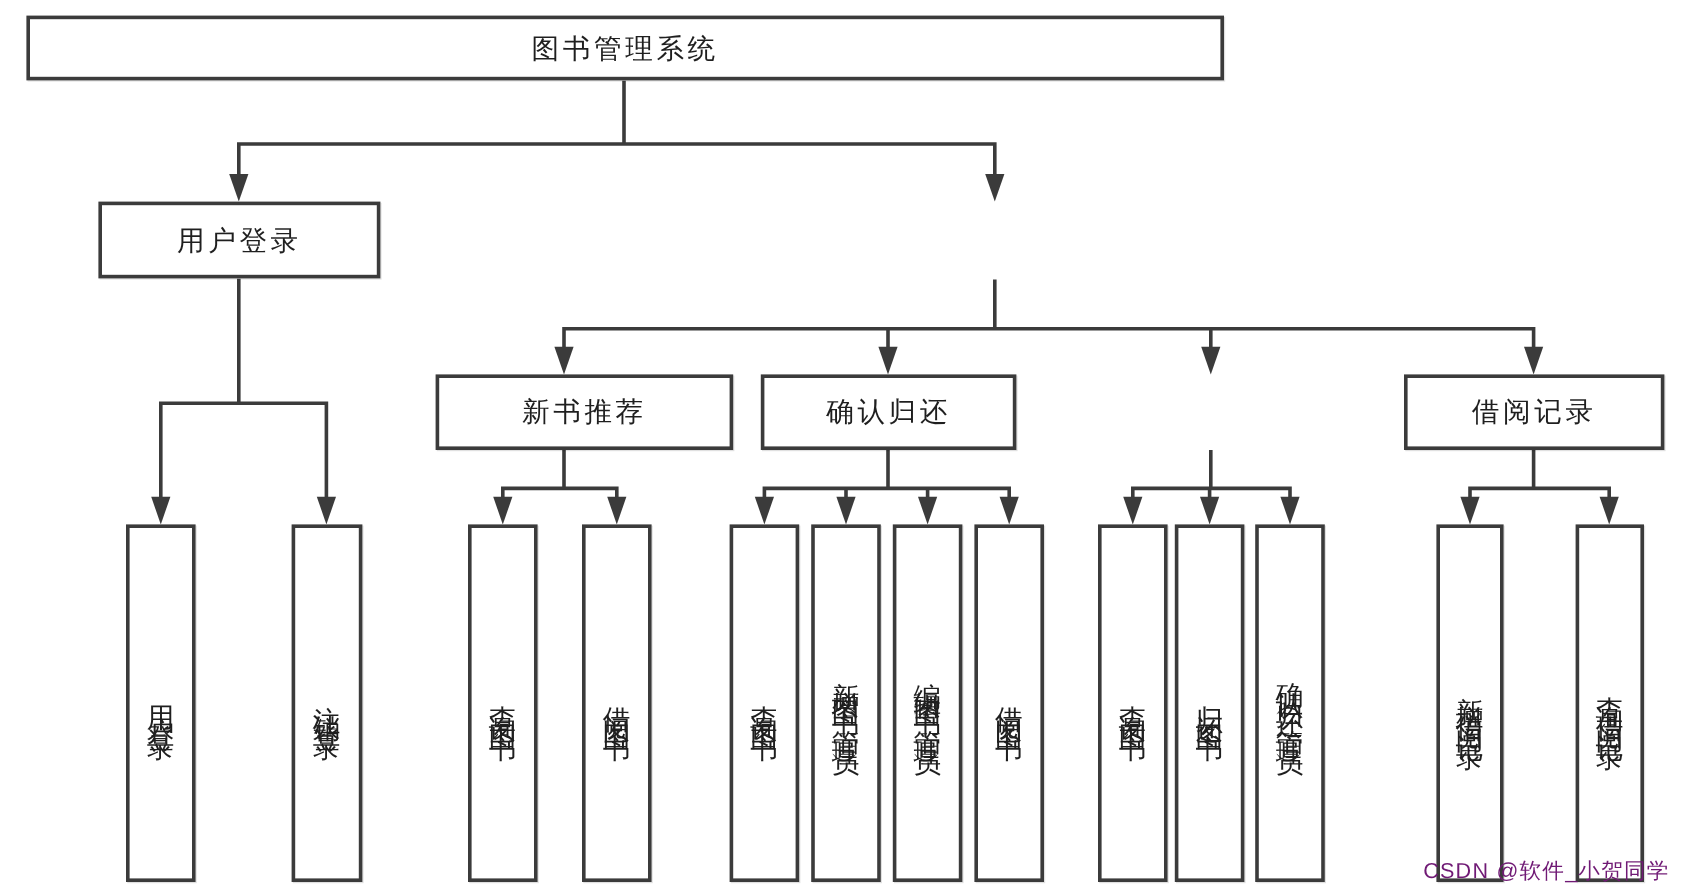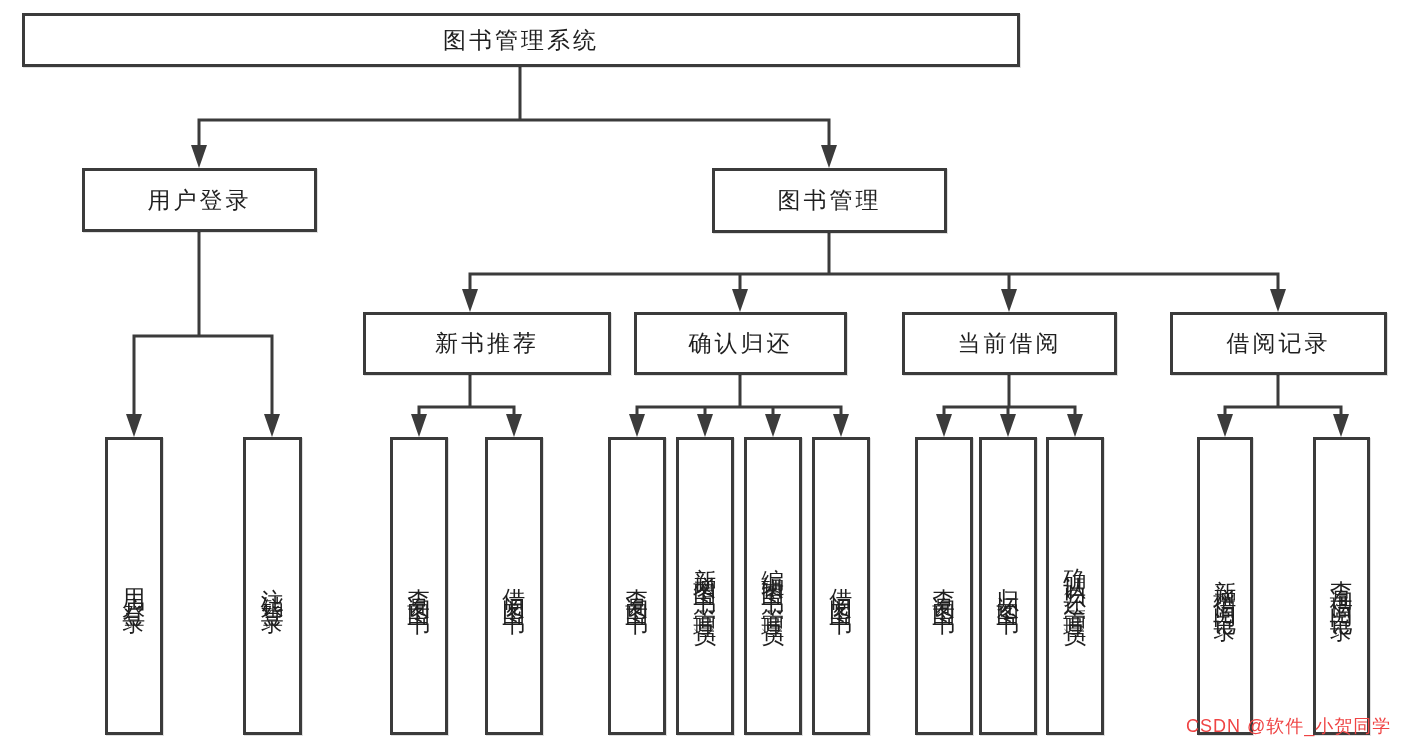--- a/index.html
+++ b/index.html
@@ -14,21 +14,21 @@
     box-shadow:1px 1px 0 rgba(0,0,0,0.12);
     text-align:center;
   }
   .hlabel{font-size:23px;letter-spacing:3px;white-space:nowrap;}
   .leaf .vlabel{
     writing-mode:vertical-rl;text-orientation:mixed;
     font-size:23px;letter-spacing:8px;line-height:1.15;white-space:nowrap;
   }
   .watermark{
     position:absolute;left:1186px;top:714px;z-index:5;
-    font-size:18px;letter-spacing:1px;color:#ef4444;white-space:nowrap;
+    font-size:18px;letter-spacing:1px;color:#701a75;white-space:nowrap;
   }
   .line{stroke:#3b3b3b;stroke-width:3;fill:none;}
   .arrow{fill:#3b3b3b;stroke:none;}
 </style>
 </head>
 <body>
 
 <div id="canvas">
 
   <svg class="connectors" viewBox="0 0 1405 747">
@@ -74,32 +74,26 @@
     </g>
   </svg>
 
   <div class="node" style="left:22px;top:13px;width:998px;height:54px;">
     <span class="hlabel">图书管理系统</span>
   </div>
 
   <div class="node" style="left:82px;top:168px;width:235px;height:64px;">
     <span class="hlabel">用户登录</span>
   </div>
-  <div class="node" style="left:712px;top:168px;width:235px;height:65px;">
-    <span class="hlabel">图书管理</span>
-  </div>
 
   <div class="node" style="left:363px;top:312px;width:248px;height:63px;">
     <span class="hlabel">新书推荐</span>
   </div>
   <div class="node" style="left:634px;top:312px;width:213px;height:63px;">
     <span class="hlabel">确认归还</span>
-  </div>
-  <div class="node" style="left:902px;top:312px;width:215px;height:63px;">
-    <span class="hlabel">当前借阅</span>
   </div>
   <div class="node" style="left:1170px;top:312px;width:217px;height:63px;">
     <span class="hlabel">借阅记录</span>
   </div>
 
   <div class="node leaf" style="left:105px;top:437px;width:58px;height:298px;">
     <span class="vlabel">用户登录</span>
   </div>
   <div class="node leaf" style="left:243px;top:437px;width:59px;height:298px;">
     <span class="vlabel">注销登录</span>

